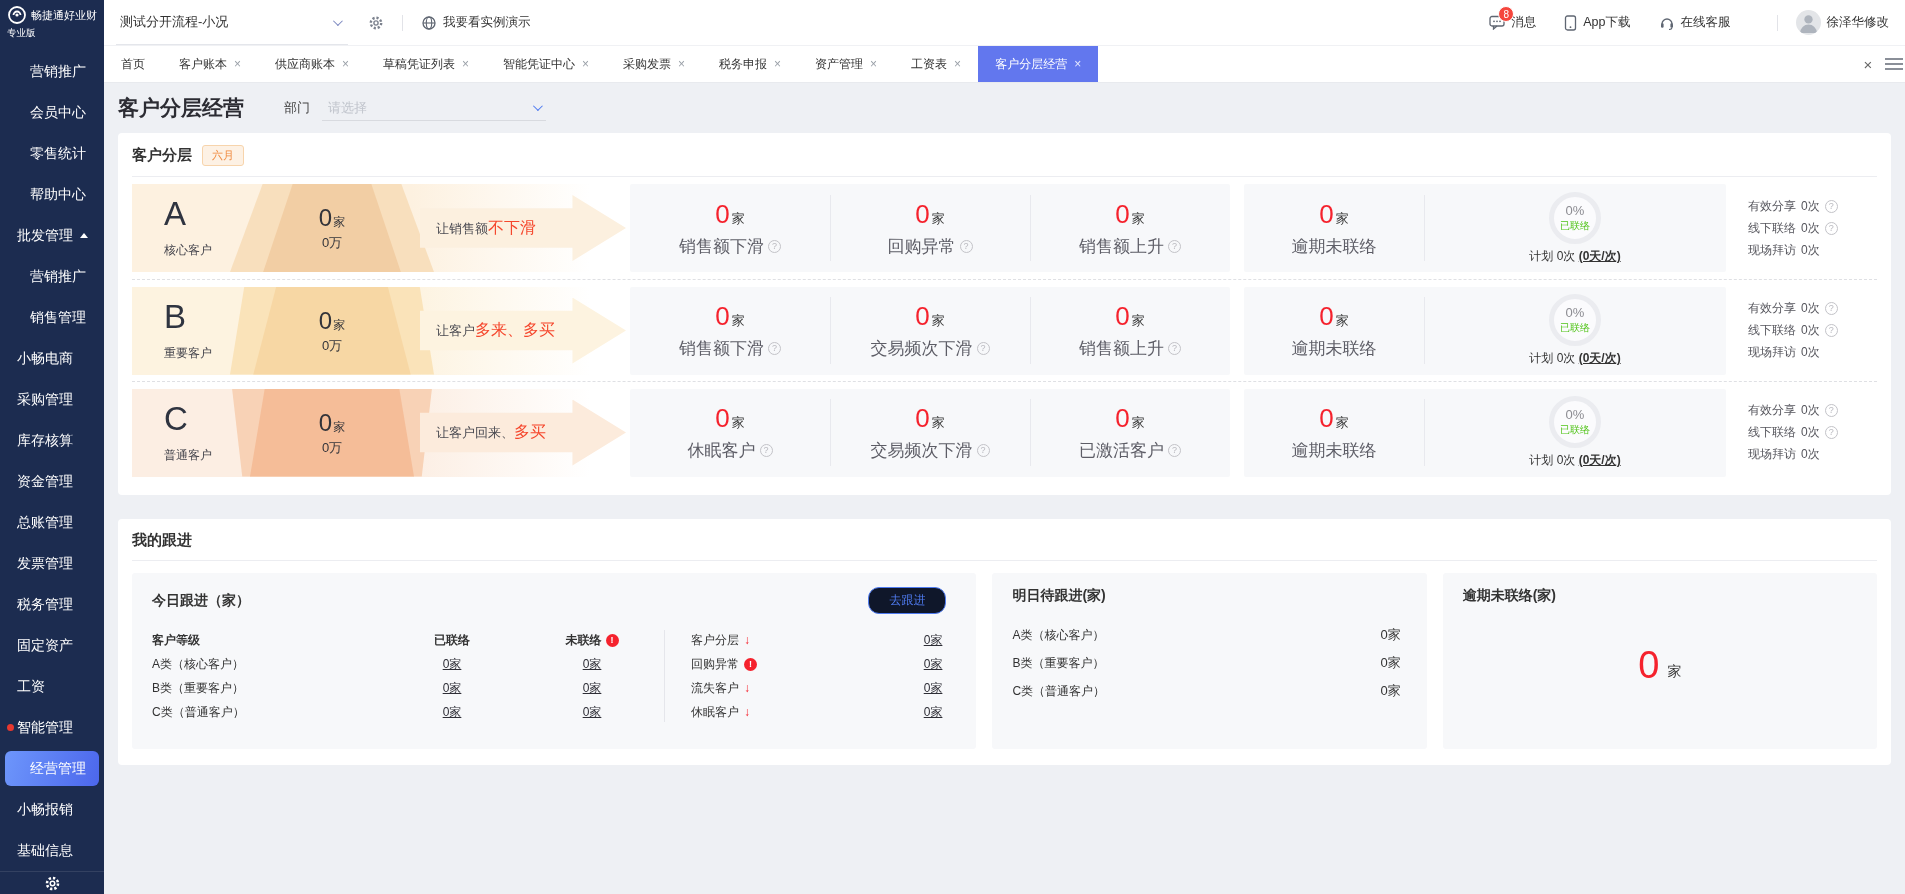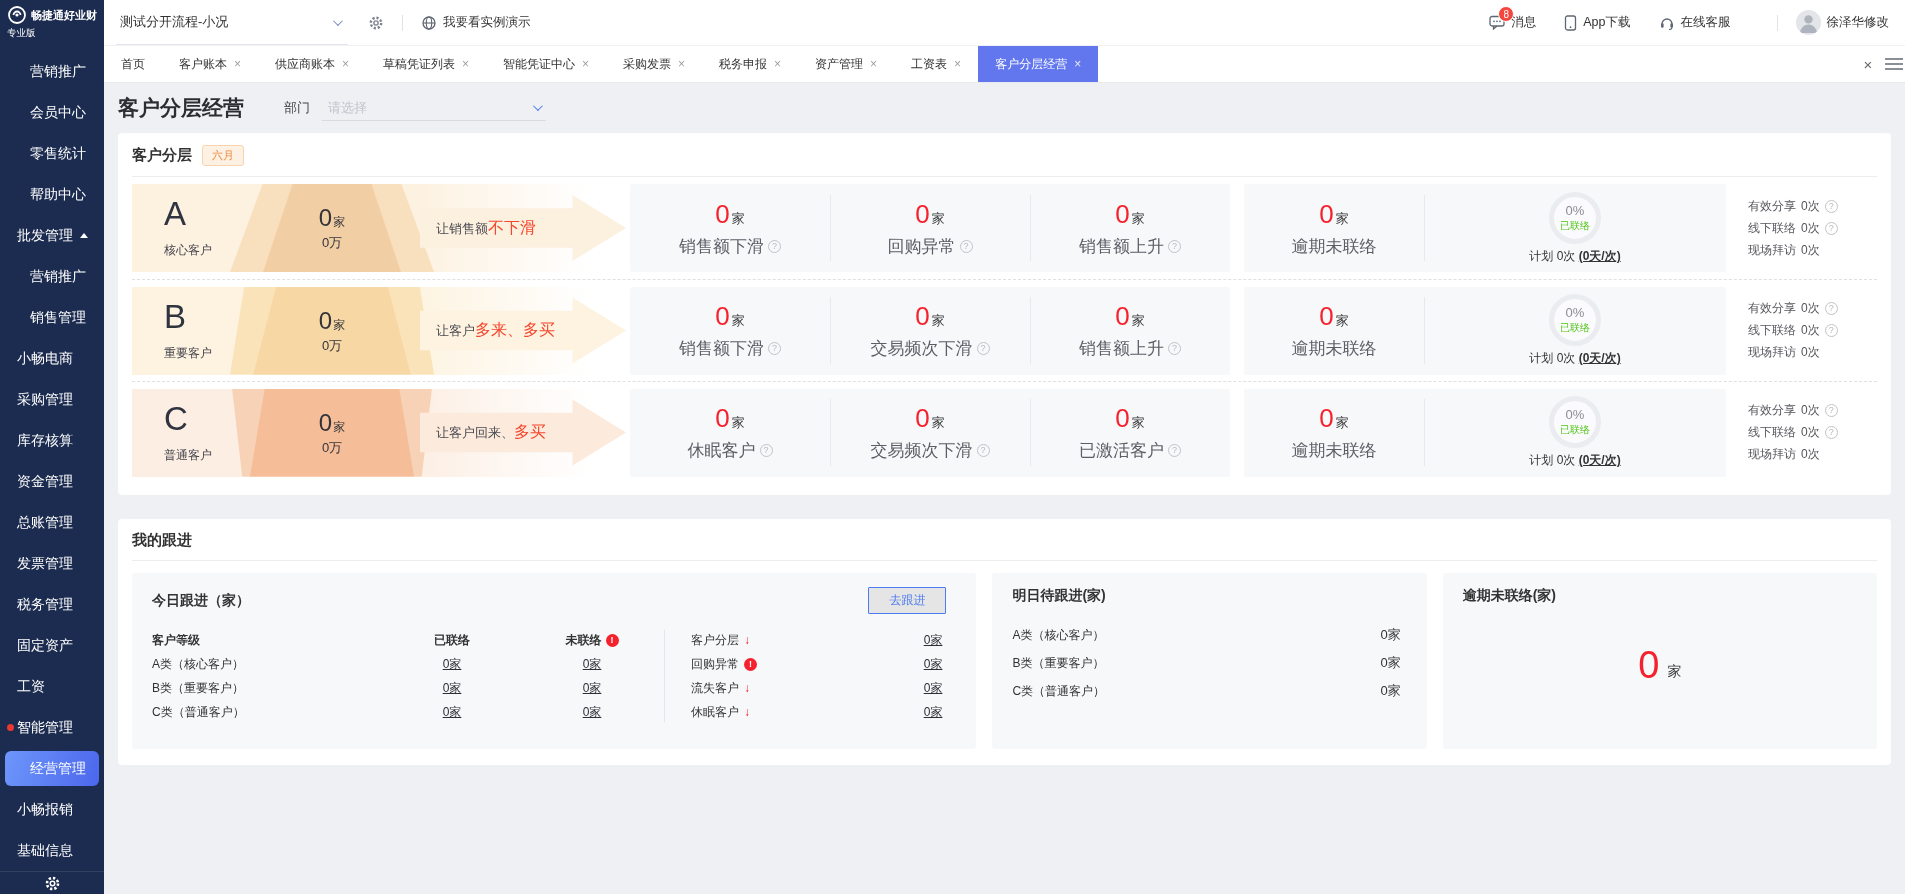--- a/index.html
+++ b/index.html
@@ -4,21 +4,21 @@
 <style>
   * { margin:0; padding:0; box-sizing:border-box; }
   html,body { width:1905px; height:894px; overflow:hidden;
     font-family:"Liberation Sans","DejaVu Sans",sans-serif; background:#eef0f4; color:#333; }
 
   
   .sidebar { position:absolute; left:0; top:0; width:104px; height:894px;
     background:#1c2c50; z-index:30; display:flex; flex-direction:column; }
   .logo-block { height:46px; padding:5px 6px 3px 7px; color:#fff; }
   .logo-row { display:flex; align-items:center; gap:4px; }
-  .logo-title { font-size:11px; font-weight:bold; white-space:nowrap; }
+  .logo-title { font-size:11px; font-weight:normal; white-space:nowrap; }
   .logo-sub { font-size:9.5px; margin-top:2px; }
   .side-items { flex:1; padding-top:8px; }
   .side-item { position:relative; height:41px; display:flex; align-items:center;
     padding-left:17px; color:#fefefe; font-size:14px; cursor:pointer; white-space:nowrap; }
   .side-item.indent { padding-left:30px; }
   .side-item.selected { margin:3px 5px; height:35px; border-radius:6px;
     background:linear-gradient(105deg,#6d96fb,#4c67ec); padding-left:25px; }
   .dot { position:absolute; left:7px; width:7px; height:7px; border-radius:50%; background:#e8382f; }
   .up-arrow { width:0; height:0; margin-left:7px; border-left:4px solid transparent;
     border-right:4px solid transparent; border-bottom:5px solid #fff; }
@@ -143,22 +143,22 @@
   .ministat { font-size:12px; color:#55555c; display:flex; align-items:center; gap:5px; white-space:nowrap; }
 
   
   .card.followup { margin-top:24px; padding-bottom:16px; }
   .panels { display:flex; gap:16px; margin-top:12px; }
   .panel { background:#f7f8fa; border-radius:3px; height:176px; padding:14px 20px; }
   .panel.today { flex:2.04; }
   .panel.tomorrow,.panel.overdue { flex:1; }
   .panel-head { display:flex; align-items:center; justify-content:space-between; }
   .panel-title { font-size:14px; font-weight:bold; color:#333; }
-  .go-btn { font-size:12px; color:#4f7bf0; border:1px solid #4f7bf0; background:#e5e5e5;
-    border-radius:1px; padding:4px 20px; cursor:pointer; margin-right:10px; }
+  .go-btn { font-size:12px; color:#4f7bf0; border:1px solid #4f7bf0; background:#0f172a;
+    border-radius:11px; padding:4px 20px; cursor:pointer; margin-right:10px; }
   .today-body { display:flex; margin-top:14px; }
   .t-table { width:512px; flex:none; }
   .t-row { display:flex; height:24px; align-items:center; font-size:12px; color:#333; }
   .t-row .c1 { width:230px; }
   .t-row .c2 { width:140px; text-align:center; }
   .t-row .c3 { width:140px; text-align:center; }
   .t-head { font-weight:bold; }
   .t-head .c2,.t-head .c3 { display:flex; justify-content:center; align-items:center; gap:4px; }
   .val-link { text-decoration:underline; cursor:pointer; color:#2e2e36; }
   .alert-i { width:13px; height:13px; border-radius:50%; background:#f5222d; color:#fff;

